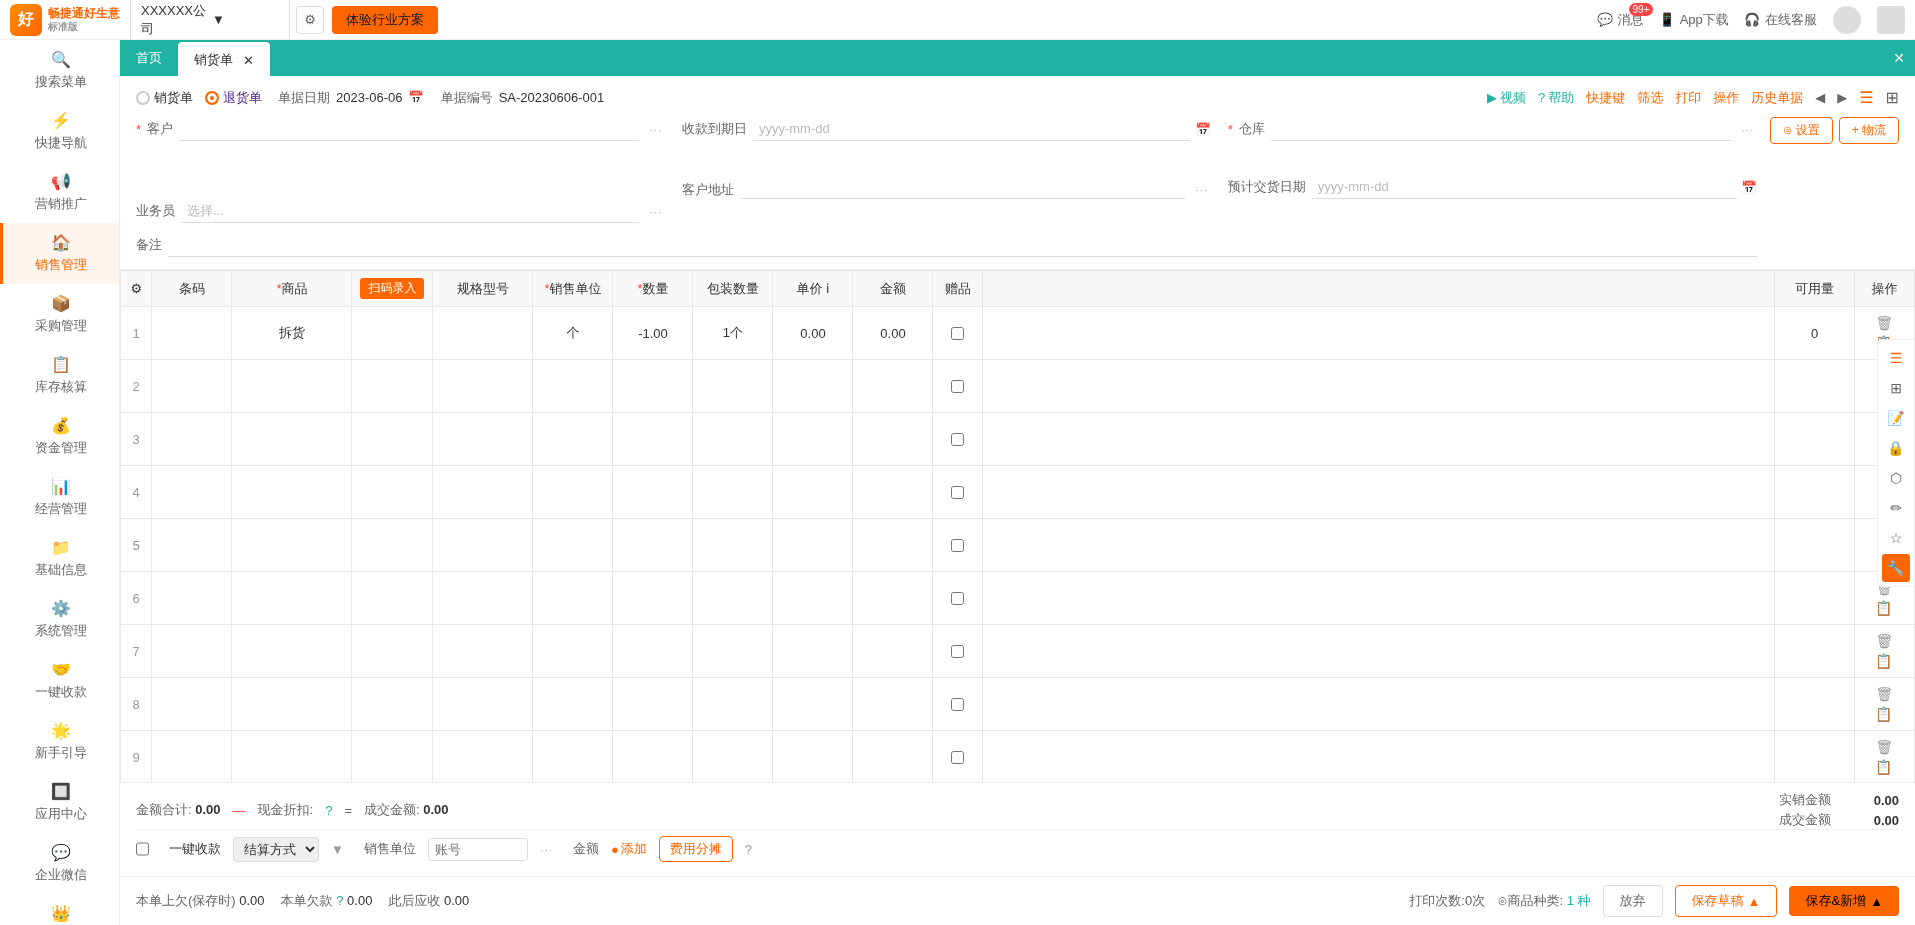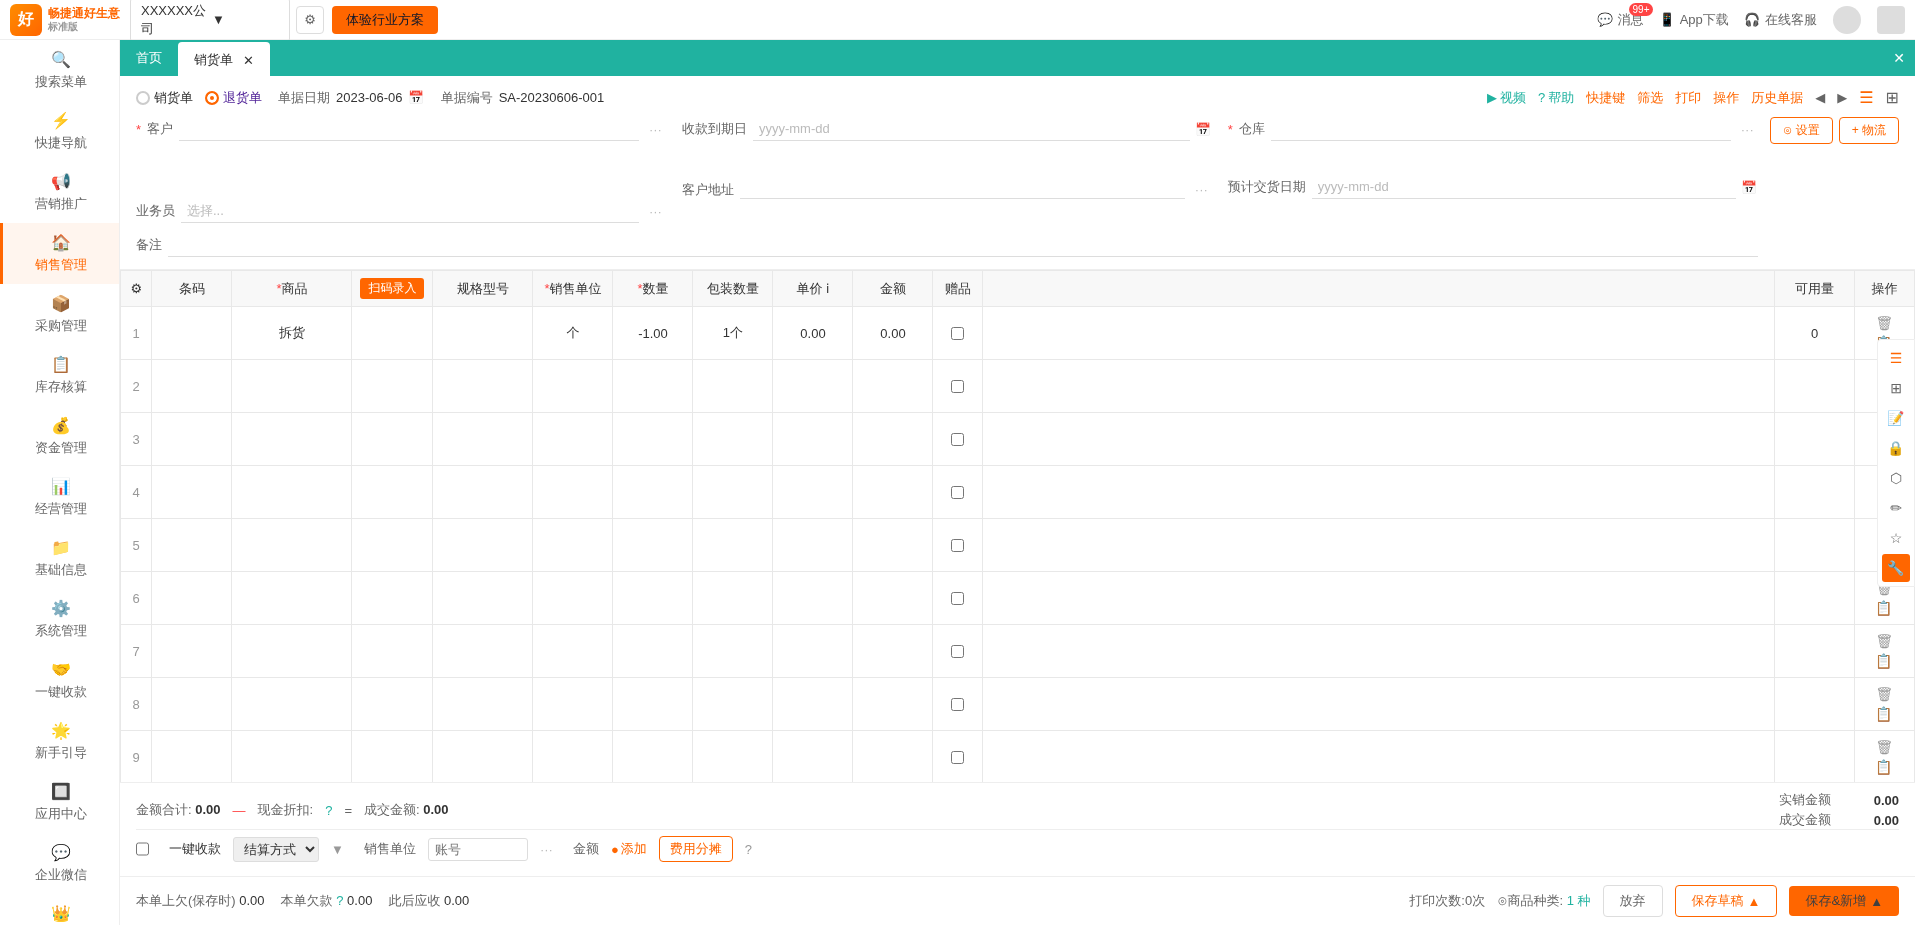--- a/index.html
+++ b/index.html
@@ -74,21 +74,21 @@
     .payment-row { display: flex; align-items: center; gap: 12px; padding: 6px 0; border-top: 1px solid #eee; }
     .checkbox-label { display: flex; gap: 20px; cursor: pointer; color: #333; }
     .payment-select { border: 1px solid #ddd; border-radius: 3px; padding: 3px 6px; color: #333; outline: none; }
     .add-btn { background: none; border: none; color: #ff6600; cursor: pointer; display: flex; align-items: center; gap: 2px; }
     .fee-btn { border: 1px solid #ff6600; color: #ff6600; background: none; border-radius: 4px; padding: 3px 10px; cursor: pointer; }
 
     .bottom-status-bar { display: flex; align-items: center; gap: 16px; padding: 8px 16px; background: #fff; border-top: 1px solid #eee; flex-shrink: 0; }
     .bottom-right-actions { margin-left: auto; display: flex; align-items: center; gap: 12px; }
     .abandon-btn { border: 1px solid #ddd; background: #fff; color: #666; border-radius: 4px; padding: 6px 16px; cursor: pointer; }
     .save-draft-btn { border: 1px solid #ff6600; background: #fff; color: #ff6600; border-radius: 4px; padding: 6px 16px; cursor: pointer; display: flex; align-items: center; gap: 4px; }
-    .save-new-btn { background: #ff6600; color: #404040; border: none; border-radius: 4px; padding: 6px 16px; cursor: pointer; display: flex; align-items: center; gap: 4px; }
+    .save-new-btn { background: #ff6600; color: #000000; border: none; border-radius: 4px; padding: 6px 16px; cursor: pointer; display: flex; align-items: center; gap: 4px; }
 
     .right-side-icons { position: fixed; right: 0; top: 50%; transform: translateY(-50%); display: flex; flex-direction: column; gap: 2px; background: #fff; border: 1px solid #eee; border-radius: 4px 0 0 4px; padding: 4px; z-index: 100; }
     .side-icon { width: 28px; height: 28px; display: flex; align-items: center; justify-content: center; cursor: pointer; color: #666; font-size: 14px; border-radius: 3px; }
     .side-icon.active { color: #ff6600; }
     .side-icon.orange-bg { background: #ff6600; color: white; }
 
     .col-settings { width: 30px; }
     .col-barcode { width: 80px; }
     .col-product { width: 120px; }
     .col-scan { width: 80px; }

